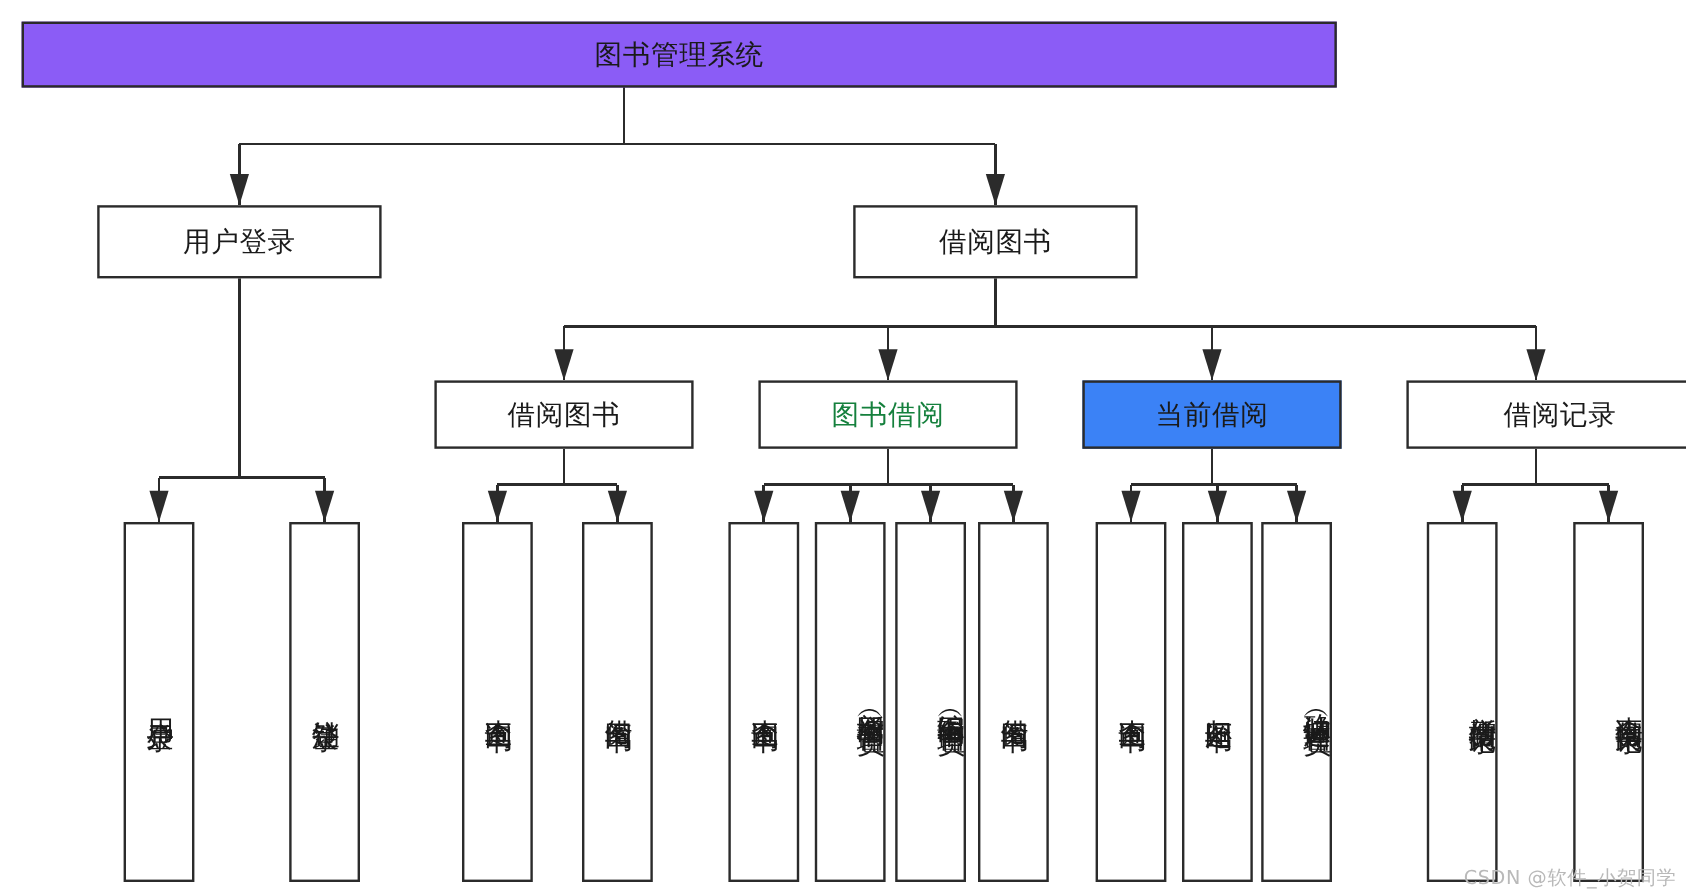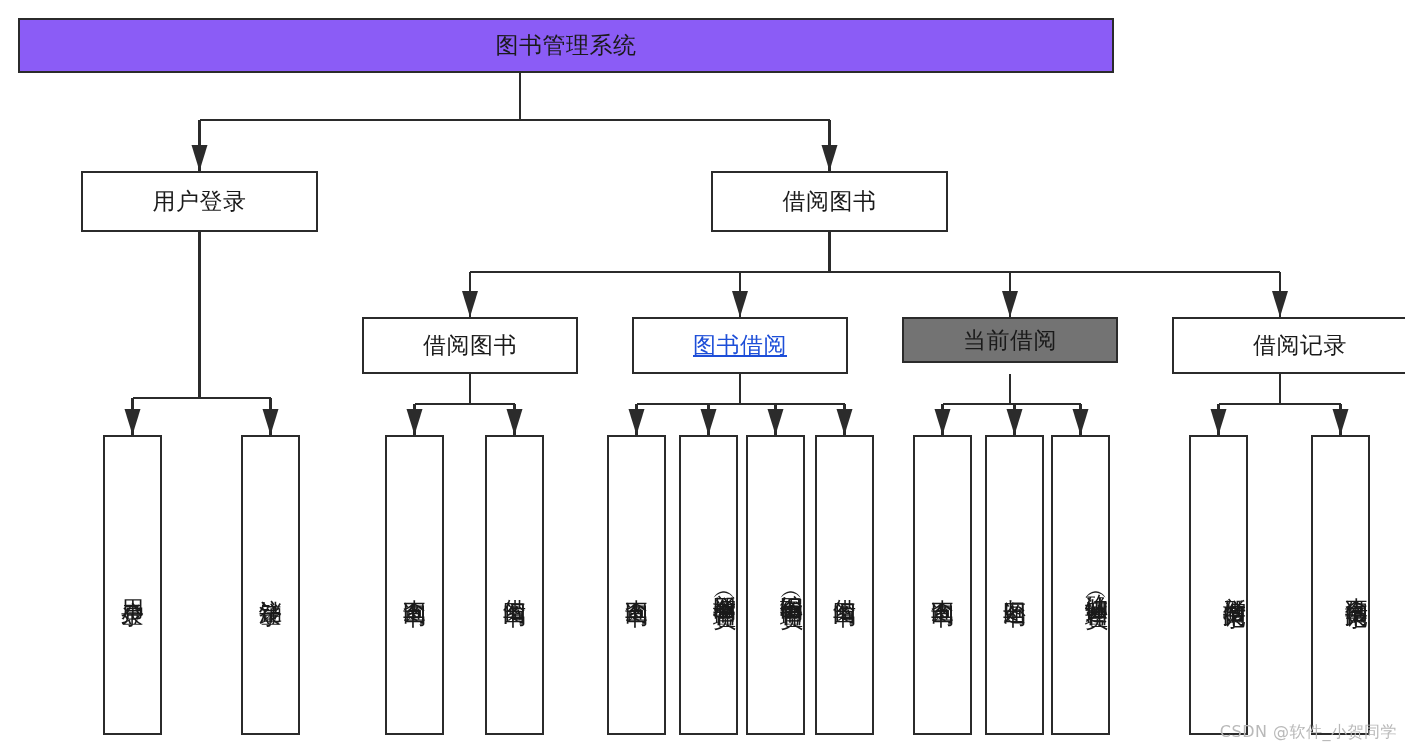--- a/index.html
+++ b/index.html
@@ -132,24 +132,24 @@
       </div>
       <div class="node horiz" style="left: 81px; top: 171px; width: 237px; height: 61px; border-color: rgb(43, 43, 43); background: rgb(255, 255, 255); color: rgb(26, 26, 26);">
         <span class="node-label">用户登录</span>
       </div>
       <div class="node horiz" style="left: 711px; top: 171px; width: 237px; height: 61px; border-color: rgb(43, 43, 43); background: rgb(255, 255, 255); color: rgb(26, 26, 26);">
         <span class="node-label">借阅图书</span>
       </div>
       <div class="node horiz" style="left: 362px; top: 317px; width: 216px; height: 57px; border-color: rgb(43, 43, 43); background: rgb(255, 255, 255); color: rgb(26, 26, 26);">
         <span class="node-label">借阅图书</span>
       </div>
-      <div class="node horiz" style="left: 632px; top: 317px; width: 216px; height: 57px; border-color: rgb(43, 43, 43); background: rgb(255, 255, 255); color: #1d4ed8; text-decoration: underline;">
+      <div class="node horiz" style="left: 632px; top: 317px; width: 216px; height: 57px; border-color: rgb(43, 43, 43); background: rgb(255, 255, 255); color: #15803d;">
         <span class="node-label">图书借阅</span>
       </div>
-      <div class="node horiz" style="left: 902px; top: 317px; width: 216px; height: 46px; border-color: rgb(43, 43, 43); background: #737373; color: rgb(26, 26, 26);">
+      <div class="node horiz" style="left: 902px; top: 317px; width: 216px; height: 57px; border-color: rgb(43, 43, 43); background: #3b82f6; color: rgb(26, 26, 26);">
         <span class="node-label">当前借阅</span>
       </div>
       <div class="node horiz" style="left: 1172px; top: 317px; width: 256px; height: 57px; border-color: rgb(43, 43, 43); background: rgb(255, 255, 255); color: rgb(26, 26, 26);">
         <span class="node-label">借阅记录</span>
       </div>
       <div class="node vert" style="left: 103px; top: 435px; width: 59px; height: 300px; border-color: rgb(43, 43, 43); background: rgb(255, 255, 255); color: rgb(26, 26, 26);">
         <span class="node-label">用户登录</span>
       </div>
       <div class="node vert" style="left: 241px; top: 435px; width: 59px; height: 300px; border-color: rgb(43, 43, 43); background: rgb(255, 255, 255); color: rgb(26, 26, 26);">
         <span class="node-label">注销登录</span>

